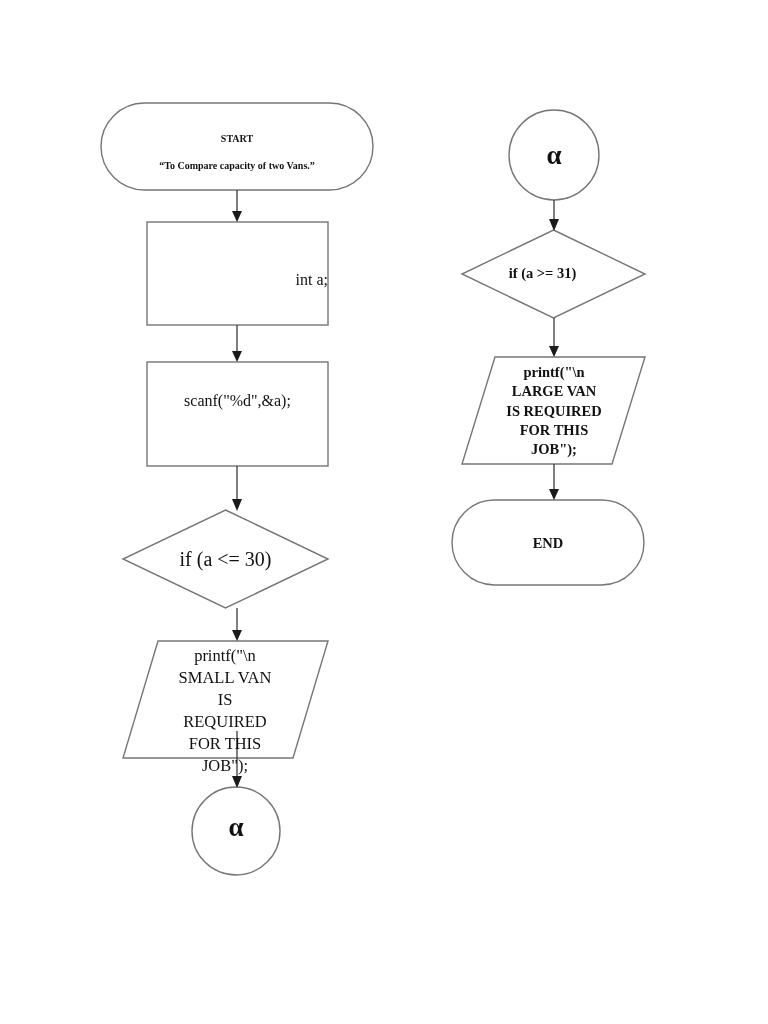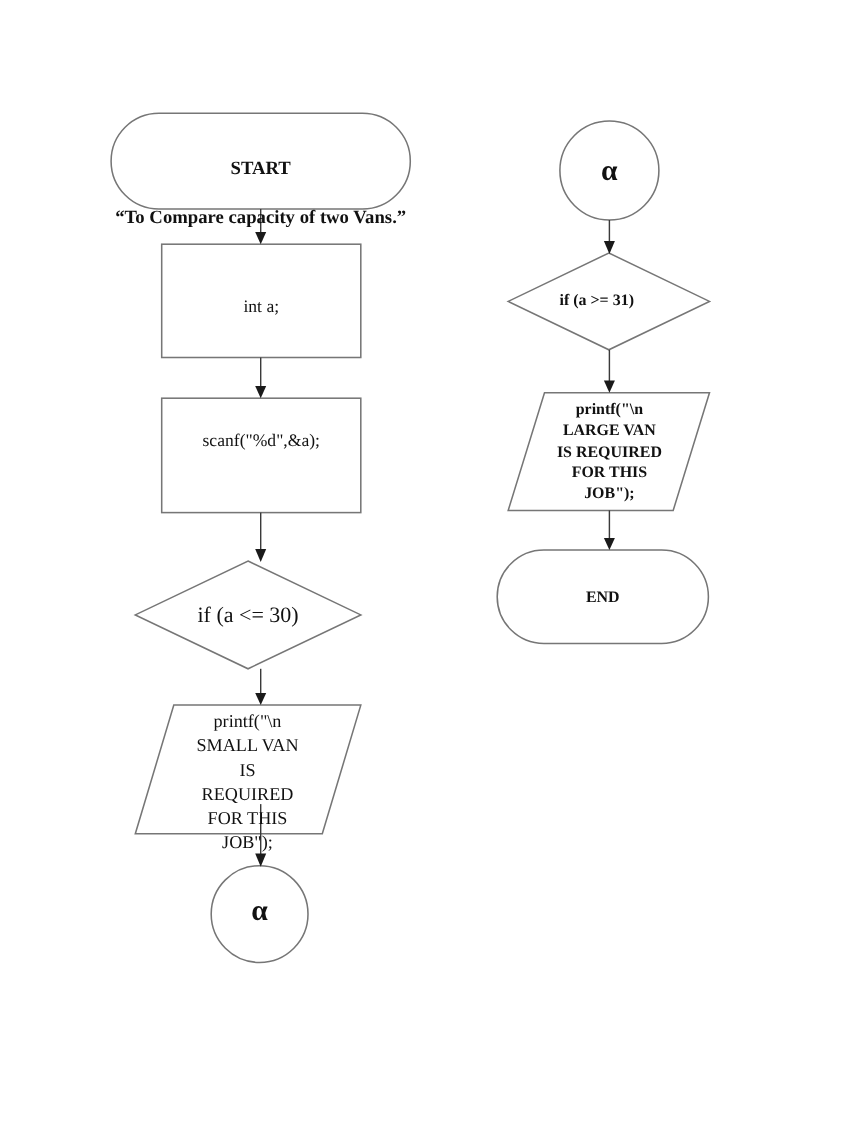--- a/index.html
+++ b/index.html
@@ -50,31 +50,32 @@
     color: #111111;
   }
   .lbl-bold {
     font-weight: bold;
   }
   
   #lbl-start {
     left: 101px;
     top: 119px;
     width: 272px;
-    font-size: 17px;
+    font-size: 10px;
     font-weight: bold;
     line-height: 1.33;
   }
   #lbl-start .start-word { display: block; }
   
   #lbl-decl {
     left: 147px;
     top: 271px;
     width: 181px;
     font-size: 16px;
+    text-align: right;
   }
   #lbl-scan {
     left: 147px;
     top: 392px;
     width: 181px;
     font-size: 16px;
   }
   
   #lbl-dec-left {
     left: 128px;

